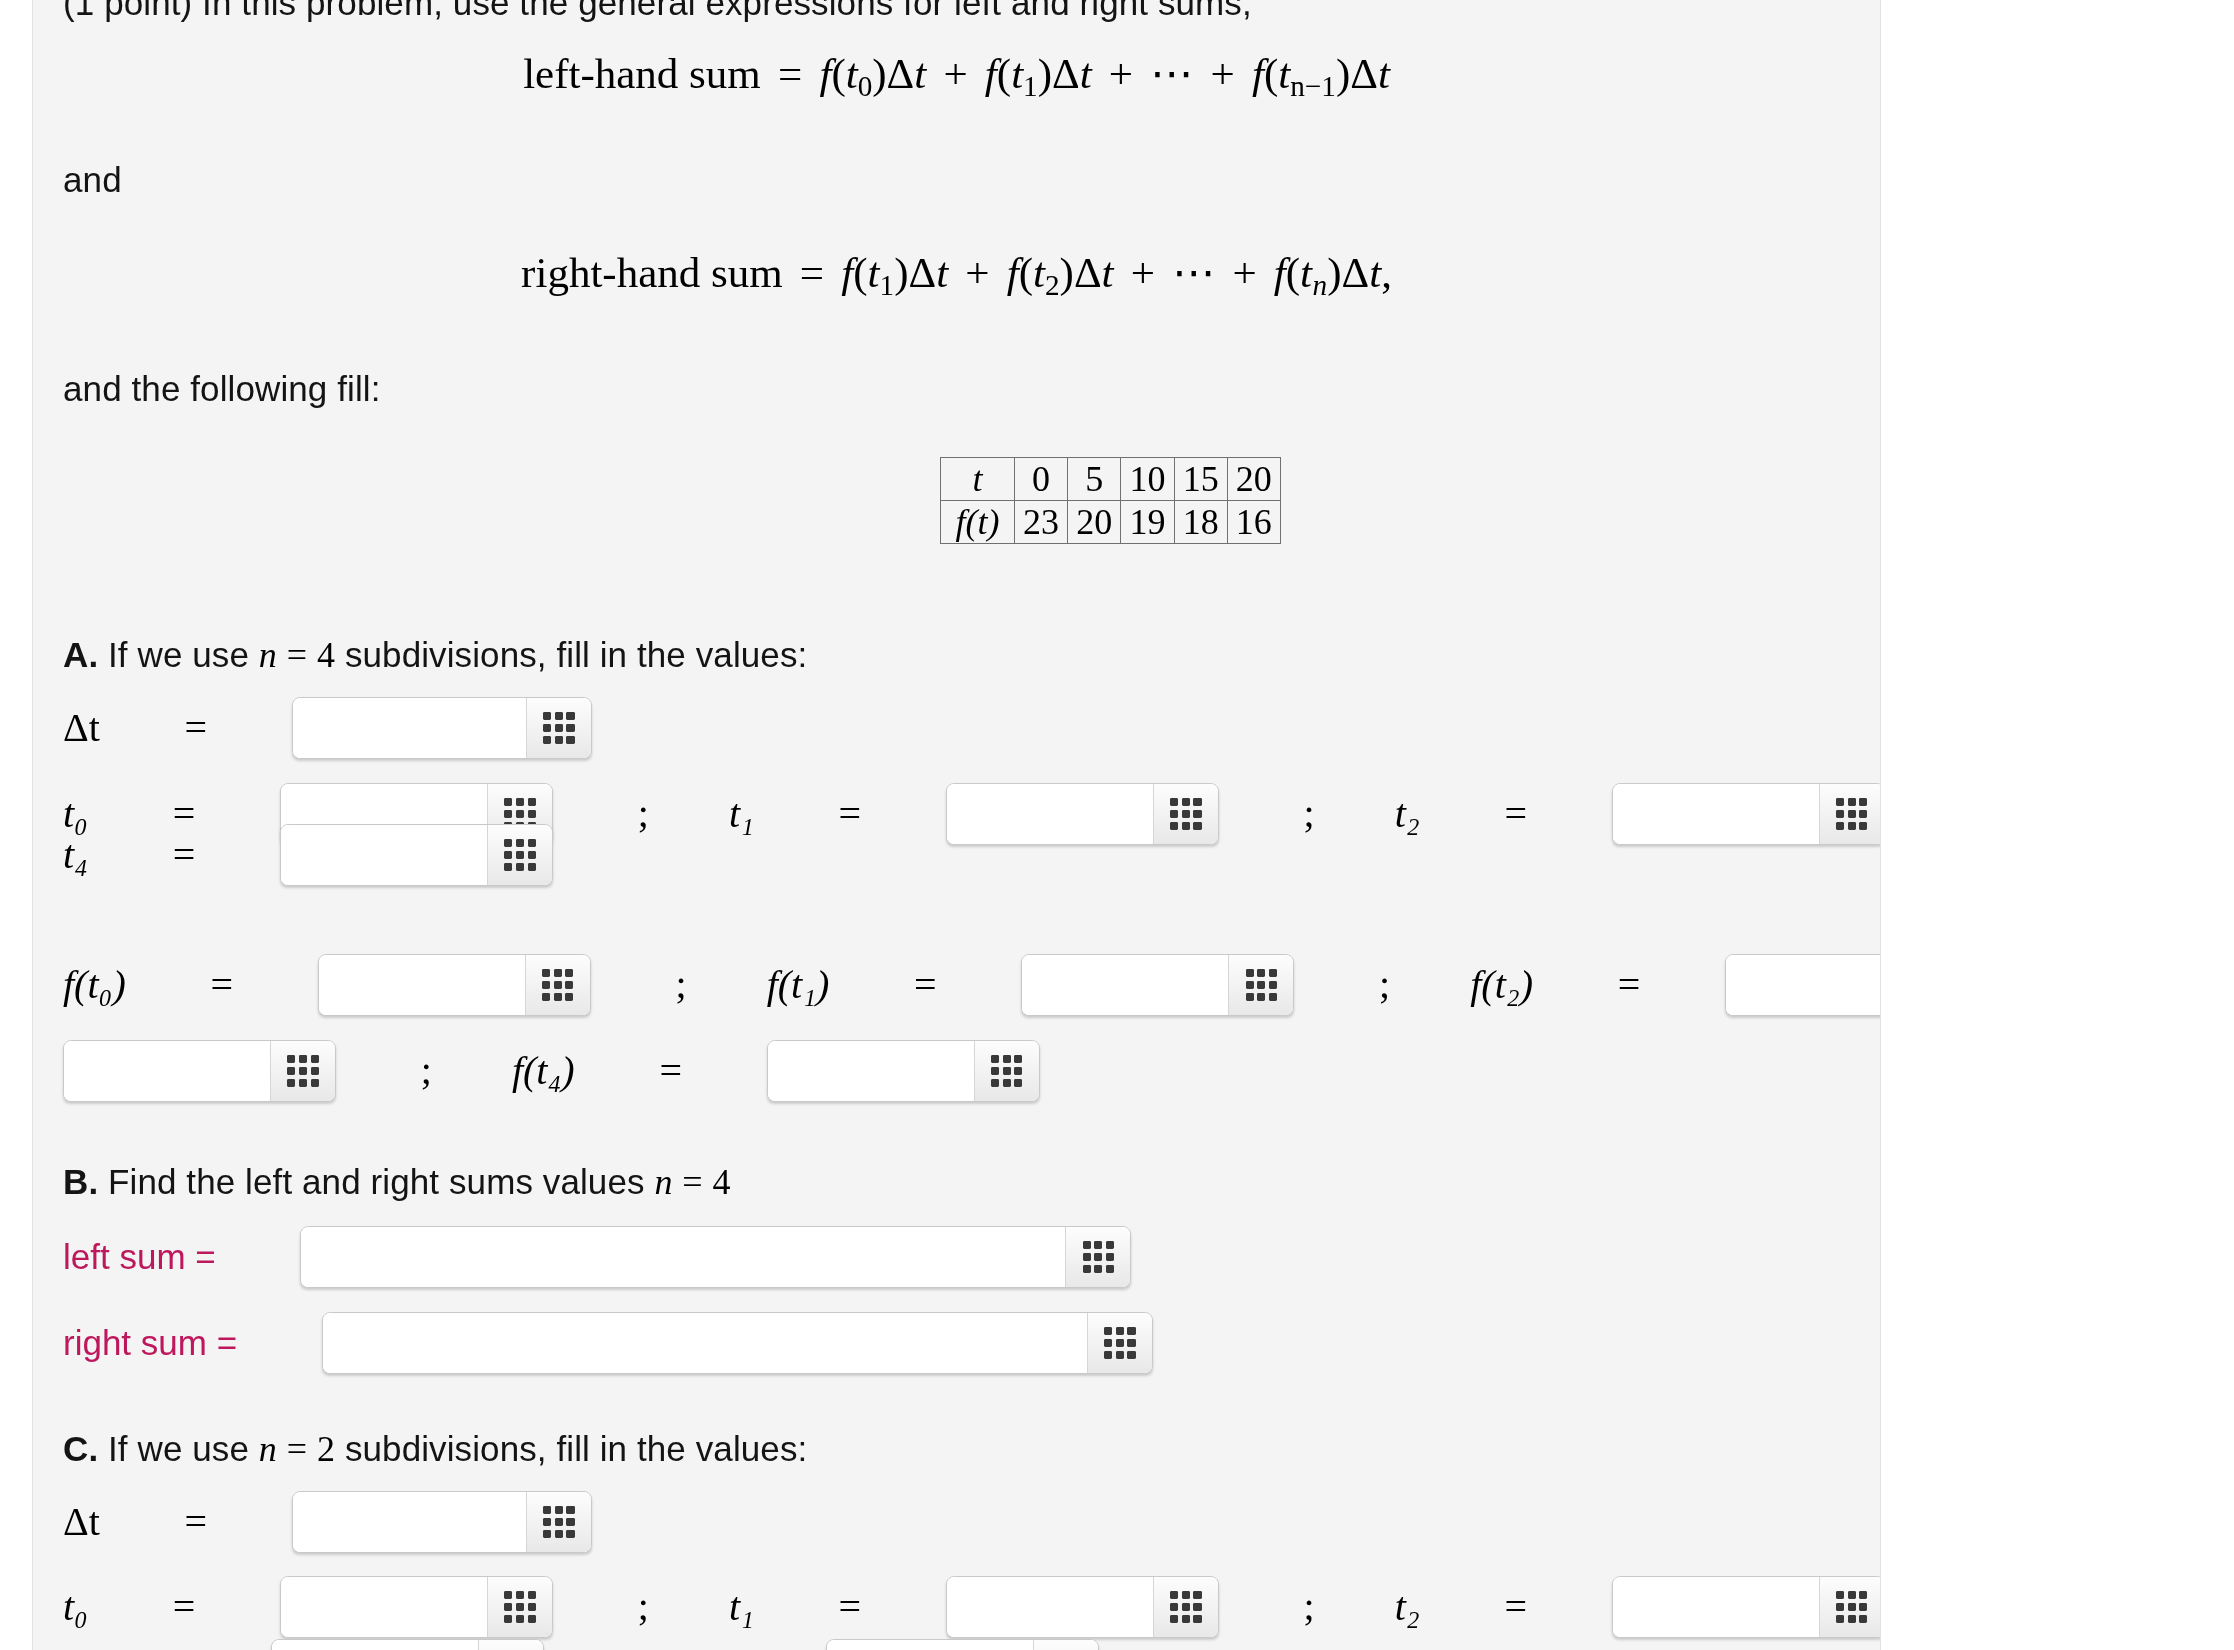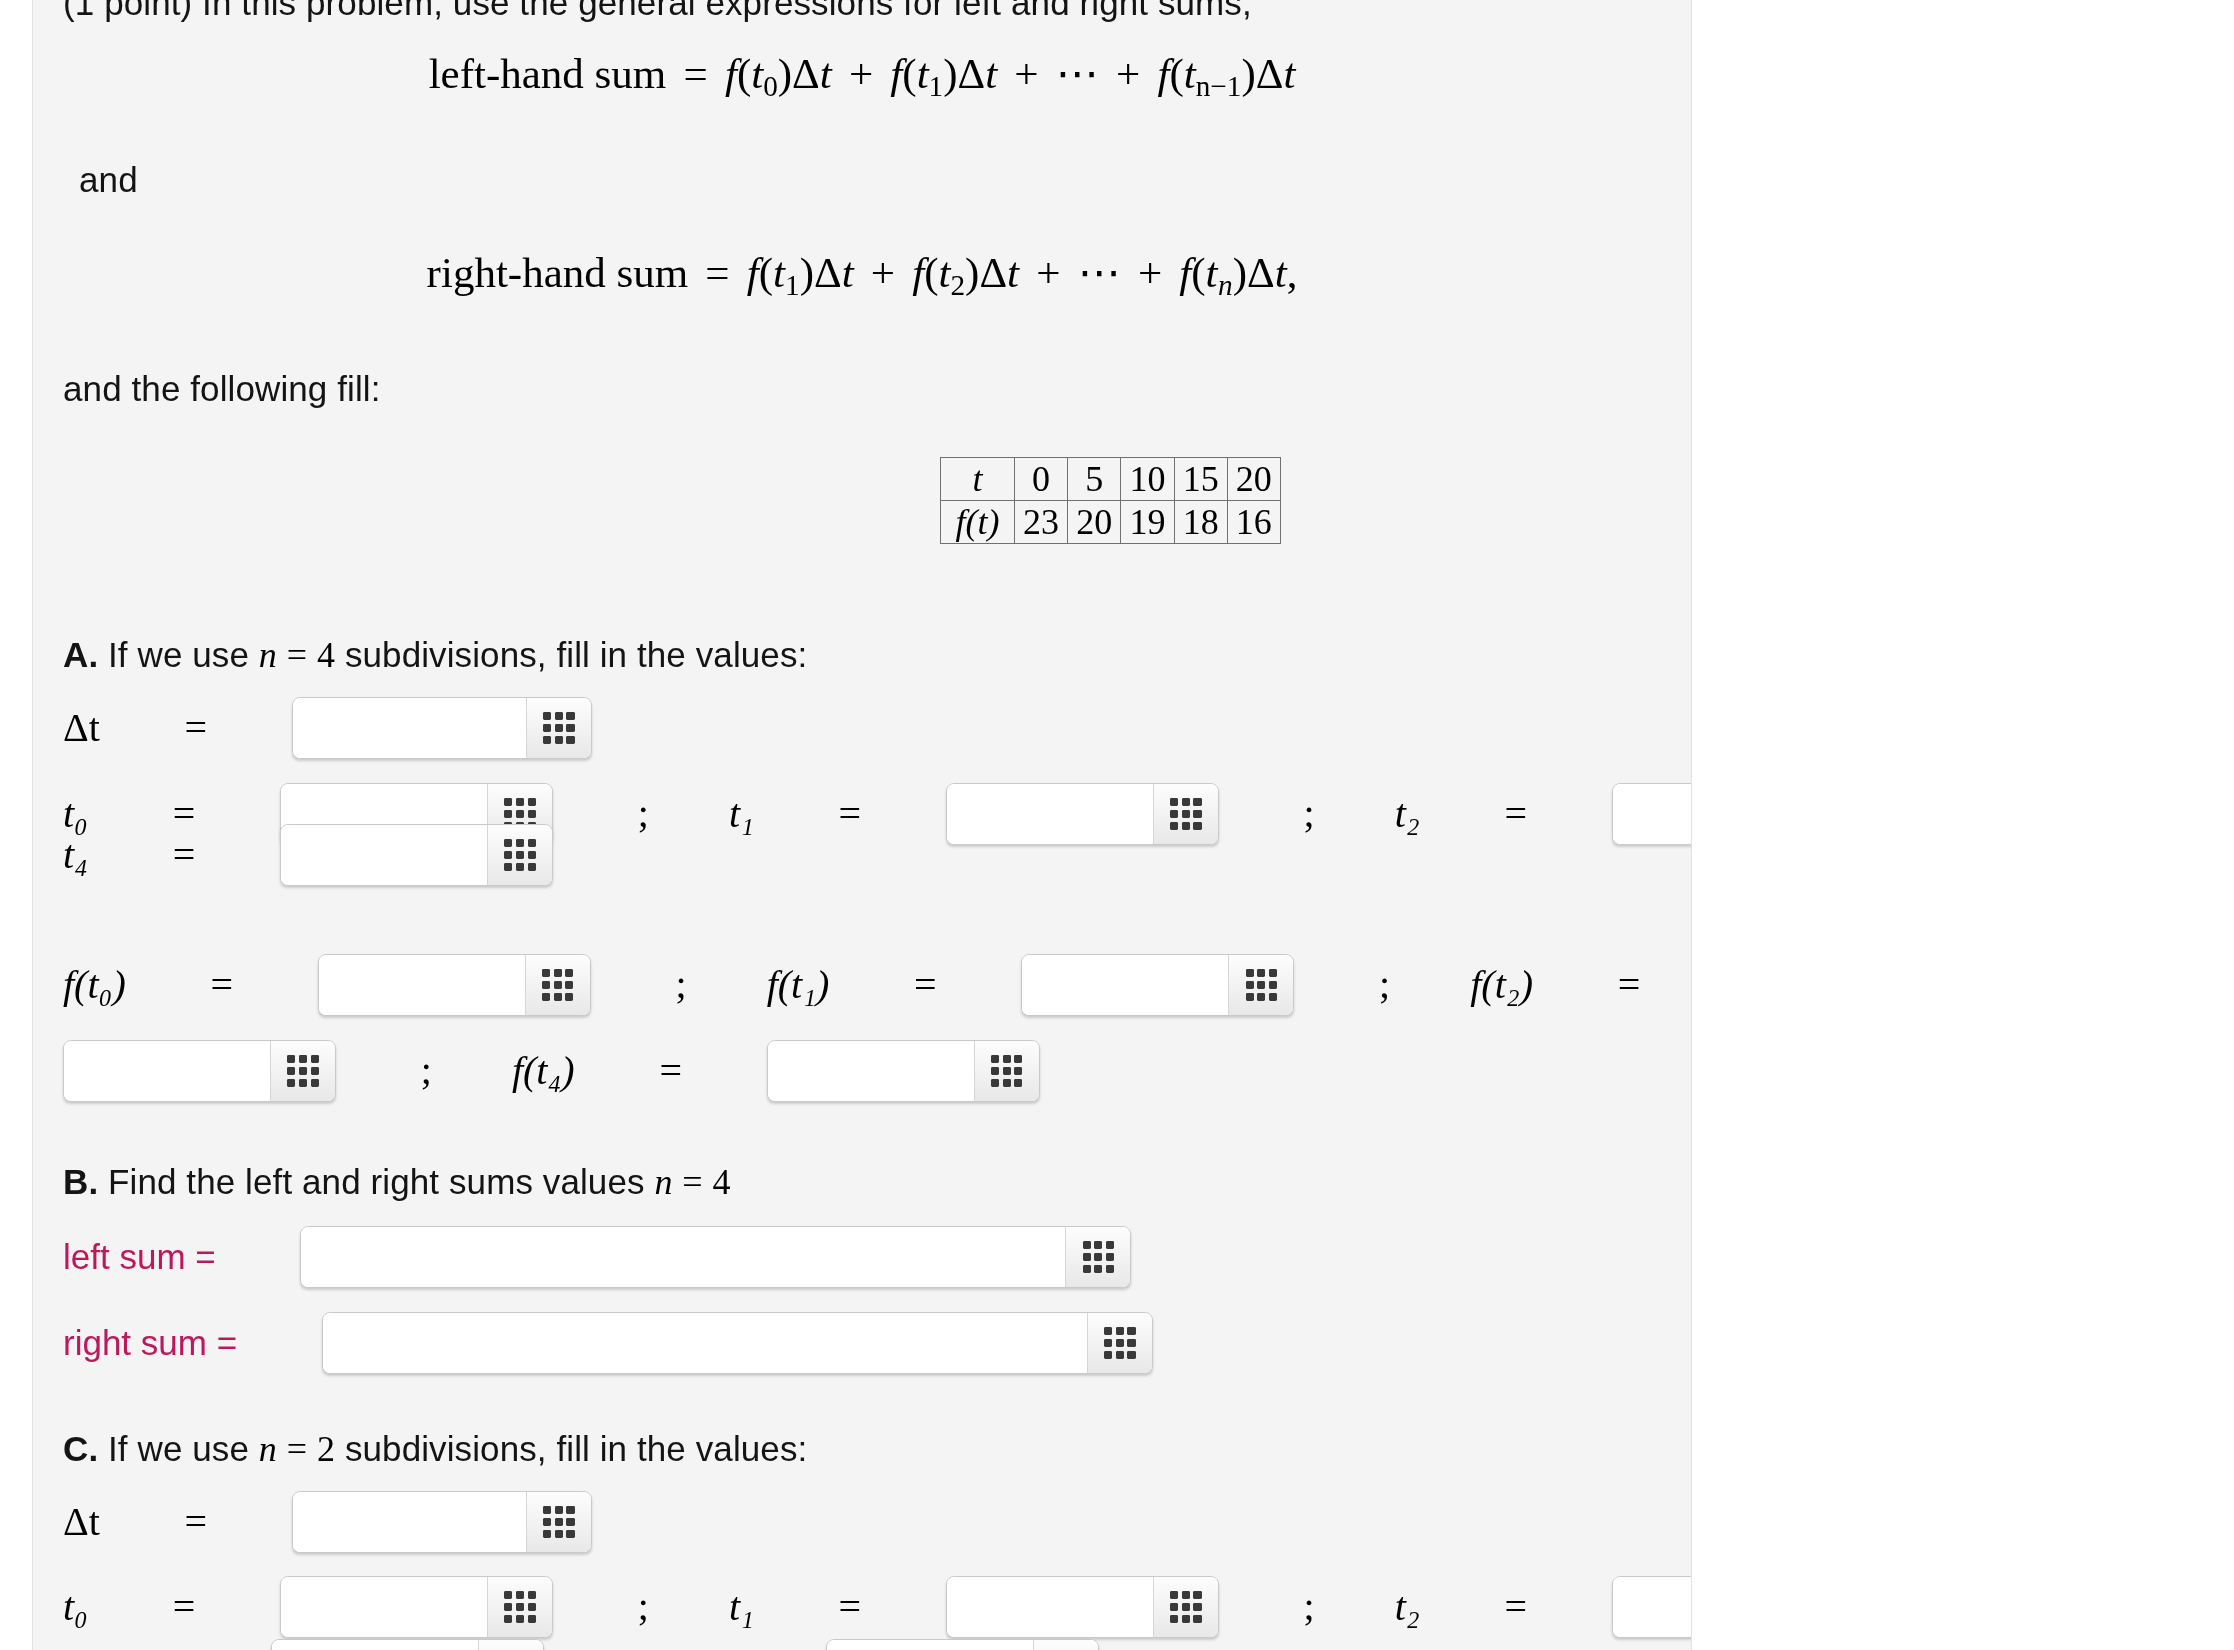--- a/index.html
+++ b/index.html
@@ -16,21 +16,21 @@
   #page {
     position: relative;
     width: 2234px;
     height: 1650px;
     background: #ffffff;
   }
   #panel {
     position: absolute;
     left: 32px;
     top: 0;
-    width: 1660px;
+    width: 1849px;
     height: 1650px;
     background: #f4f4f4;
     border-left: 1.8px solid #e2e2e2;
     border-right: 1.8px solid #e2e2e2;
     overflow: hidden;
   }
   #inner {
     position: relative;
     padding: 0 27px 0 30px;
   }
@@ -76,21 +76,21 @@
 
   
   .eqrow {
     text-align: center;
     font-size: 43px;
     line-height: 1;
   }
   #eq1 { position: absolute; left: 0; right: 0; top: 52px; }
   #eq2 { position: absolute; left: 0; right: 0; top: 251px; }
 
-  .lbl-and  { position: absolute; left: 30px; top: 160px; margin-left: 16px; }
+  .lbl-and  { position: absolute; left: 30px; top: 160px; }
   .lbl-tbl  { position: absolute; left: 30px; top: 369px; }
 
   
   #valtable {
     position: absolute;
     left: 907px;
     top: 457px;
     border-collapse: collapse;
     font-family: "Liberation Serif", "DejaVu Serif", serif;
     font-size: 36px;

